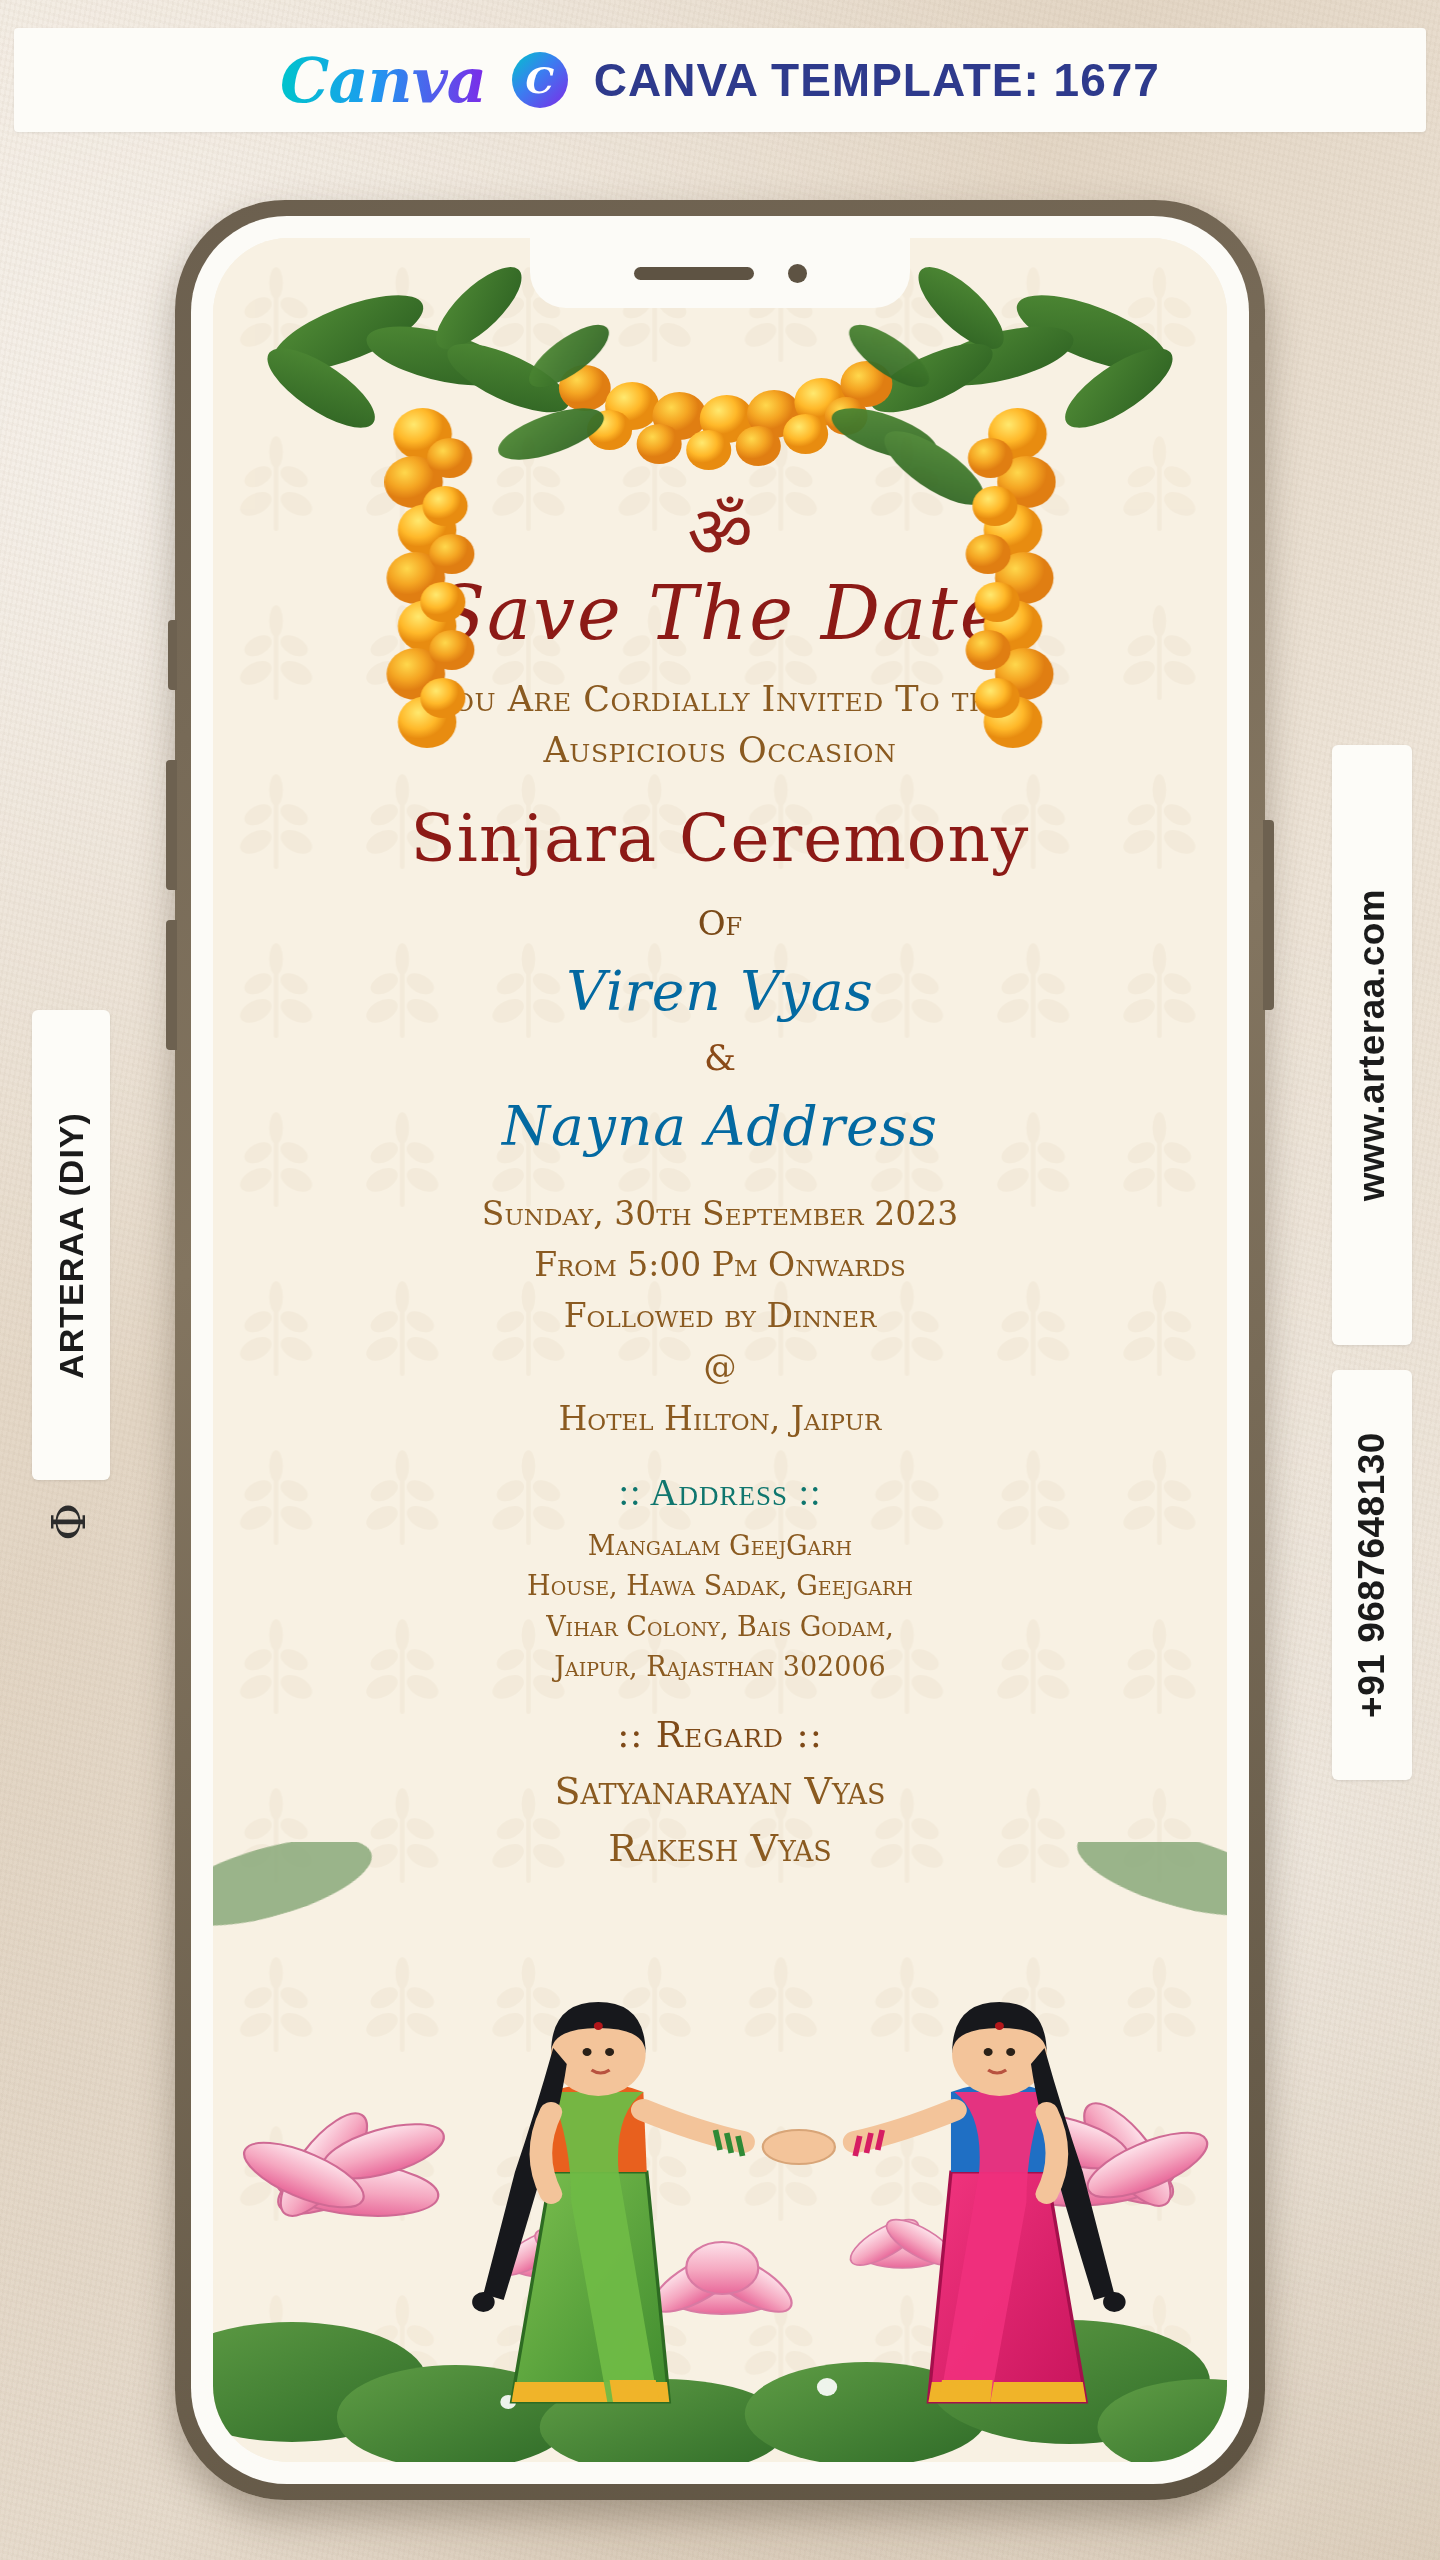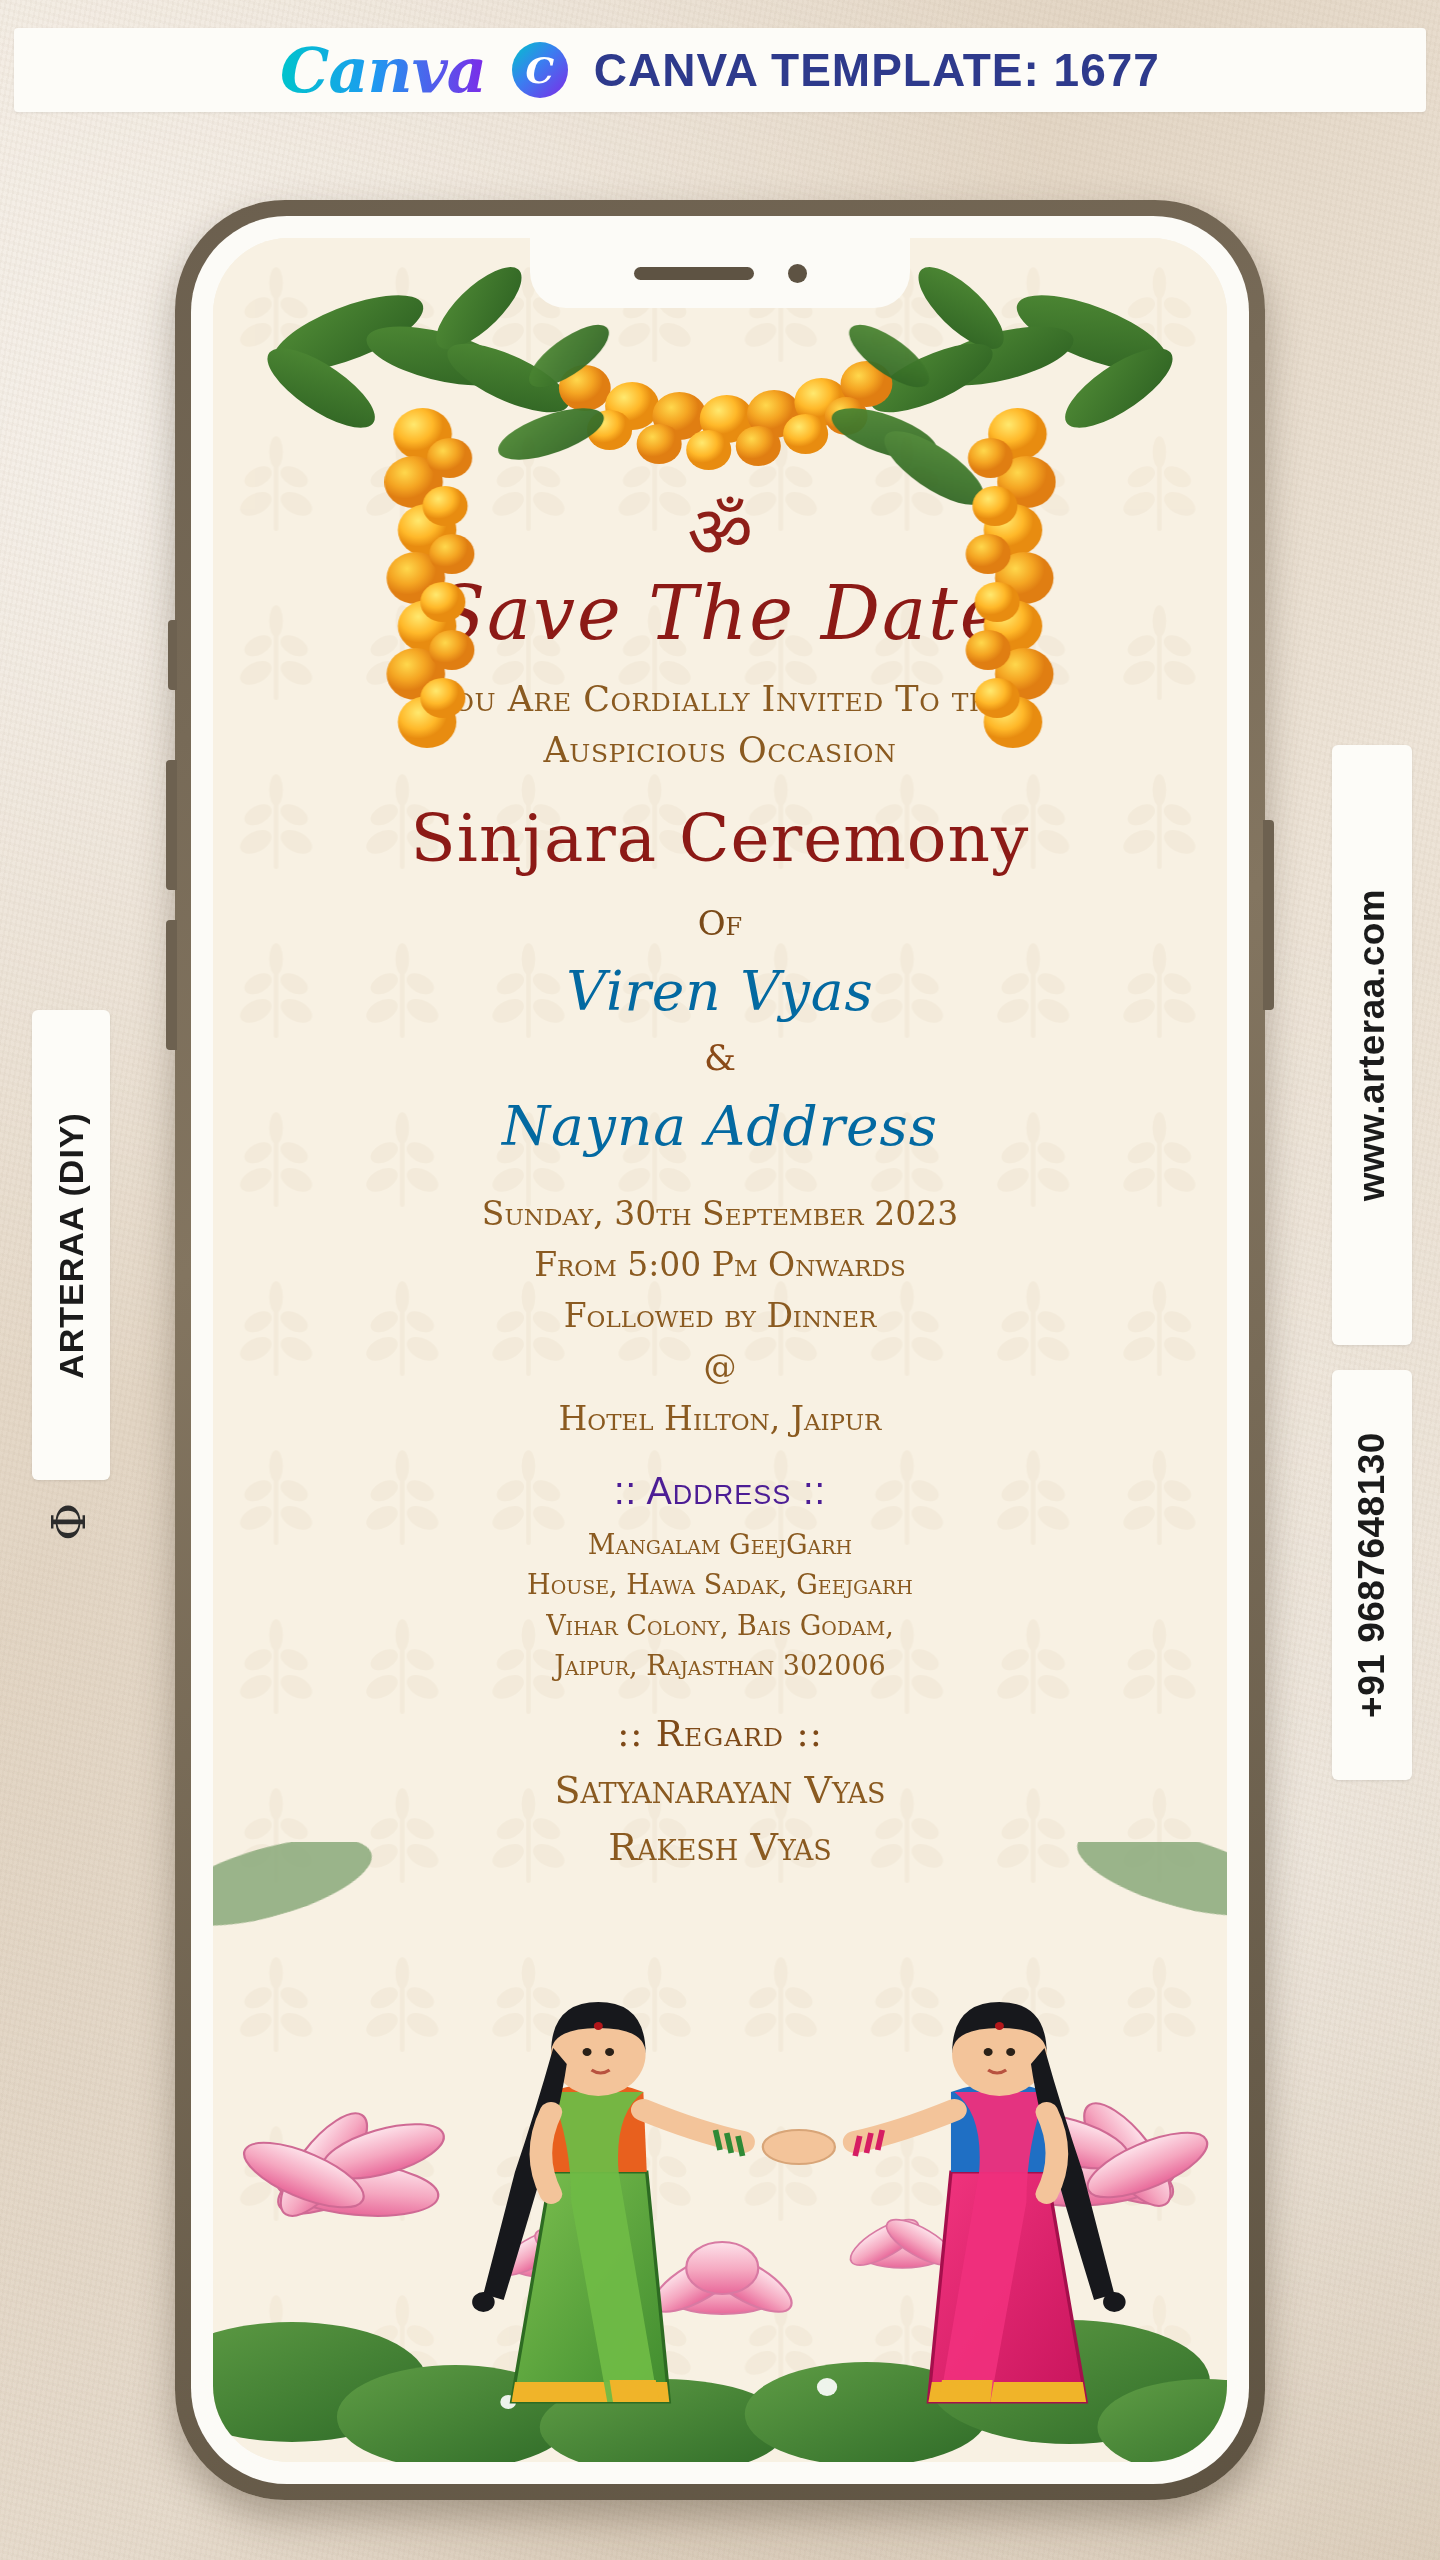--- a/index.html
+++ b/index.html
@@ -24,21 +24,21 @@
     background-image:
       repeating-linear-gradient(100deg, rgba(160,140,115,0.05) 0 2px, rgba(255,255,255,0) 2px 5px),
       repeating-linear-gradient(15deg, rgba(160,140,115,0.04) 0 3px, rgba(255,255,255,0) 3px 7px);
     pointer-events: none;
     z-index: 0;
   }
 
   
   .canva-bar {
     position: absolute; top: 28px; left: 14px;
-    width: 1412px; height: 84px;
+    width: 1412px; height: 104px;
     background: #fdfcf8;
     border-radius: 4px;
     display: flex; align-items: center; justify-content: center;
     gap: 26px;
     box-shadow: 0 1px 3px rgba(0,0,0,0.08);
     z-index: 5;
   }
   .canva-word {
     font-family: "DejaVu Serif", serif;
     font-style: italic;
@@ -226,23 +226,23 @@
   }
   .detail-lines {
     font-family: "DejaVu Serif", serif;
     font-size: 33px;
     color: #8a5a20;
     line-height: 1.55;
     margin-top: 30px;
     font-variant: small-caps;
   }
   .section-head {
-    font-family: Liberation Sans, sans-serif;
+    font-family: Liberation Serif, serif;
     font-size: 38px;
-    color: #4c1d95;
+    color: #0f766e;
     letter-spacing: 1px;
     margin-top: 26px;
     font-variant: small-caps;
   }
   .address-lines {
     font-family: "DejaVu Serif", serif;
     font-size: 27px;
     color: #8a5a20;
     line-height: 1.5;
     margin-top: 12px;

